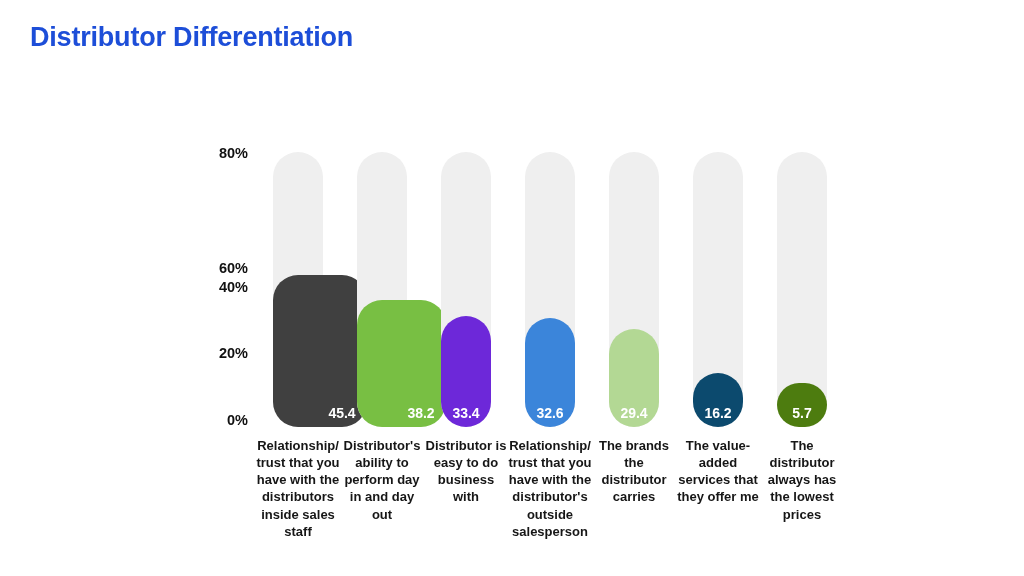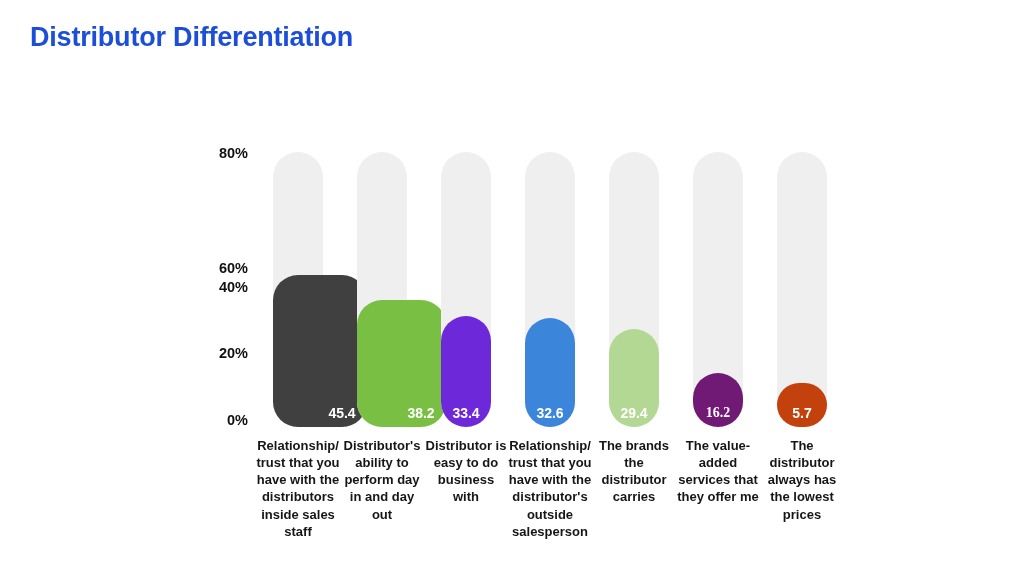--- a/index.html
+++ b/index.html
@@ -149,27 +149,27 @@
         </div>
       </div>
       <div class="bar-group" style="left: 357px;">
         <div class="bar-track"></div>
         <div class="bar-fill" style="height: 98.1225px; background: rgb(179, 216, 148);">
           <span class="bar-value">29.4</span>
         </div>
       </div>
       <div class="bar-group" style="left: 441px;">
         <div class="bar-track"></div>
-        <div class="bar-fill" style="height: 54.0675px; background: #701a75; font-family: Liberation Serif, serif;">
+        <div class="bar-fill" style="height: 54.0675px; background: #0c4a6e;">
           <span class="bar-value">16.2</span>
         </div>
       </div>
       <div class="bar-group" style="left: 525px;">
         <div class="bar-track"></div>
-        <div class="bar-fill" style="height: 44px; background: #c2410c;">
+        <div class="bar-fill" style="height: 44px; background: #4d7c0f;">
           <span class="bar-value">5.7</span>
         </div>
       </div>
     </div>
 <div class="cat-label" style="left: 256px;">Relationship/ trust  that you have with the distributors inside sales staff</div>
     <div class="cat-label" style="left: 340px;">Distributor's ability to perform day in and day out</div>
     <div class="cat-label" style="left: 424px;">Distributor  is easy to do business  with</div>
     <div class="cat-label" style="left: 508px;">Relationship/ trust  that you have with the distributor's outside salesperson</div>
     <div class="cat-label" style="left: 592px;">The brands the distributor carries</div>
     <div class="cat-label" style="left: 676px;">The value-added services that they offer me</div>

